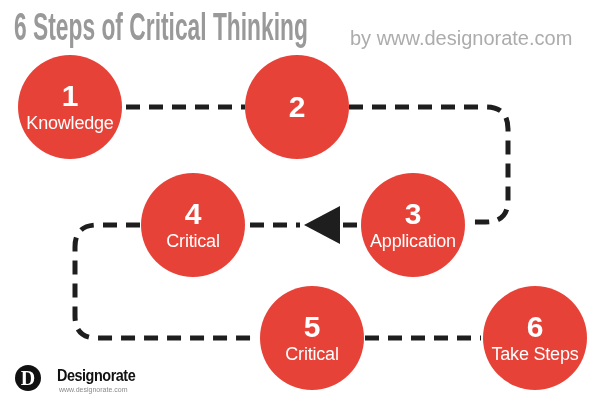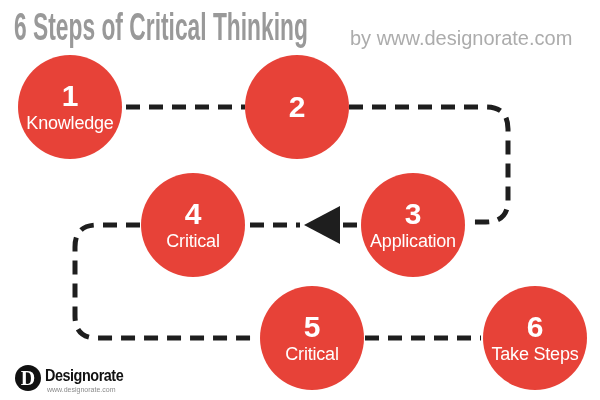--- a/index.html
+++ b/index.html
@@ -103,21 +103,21 @@
     border-radius: 50%;
     background: #111111;
     color: #ffffff;
     font-family: "Liberation Serif", serif;
     font-weight: bold;
     font-size: 20px;
     line-height: 26px;
     text-align: center;
     flex: 0 0 auto;
   }
-  .logo-text { margin-left: 4px; padding-top: 3px; }
+  .logo-text { margin-left: 16px; padding-top: 3px; }
   .logo-name {
     font-size: 16px;
     font-weight: bold;
     color: #111111;
     letter-spacing: -0.5px;
     line-height: 1;
     transform: scaleX(0.9);
     transform-origin: 0 50%;
     white-space: nowrap;
   }

